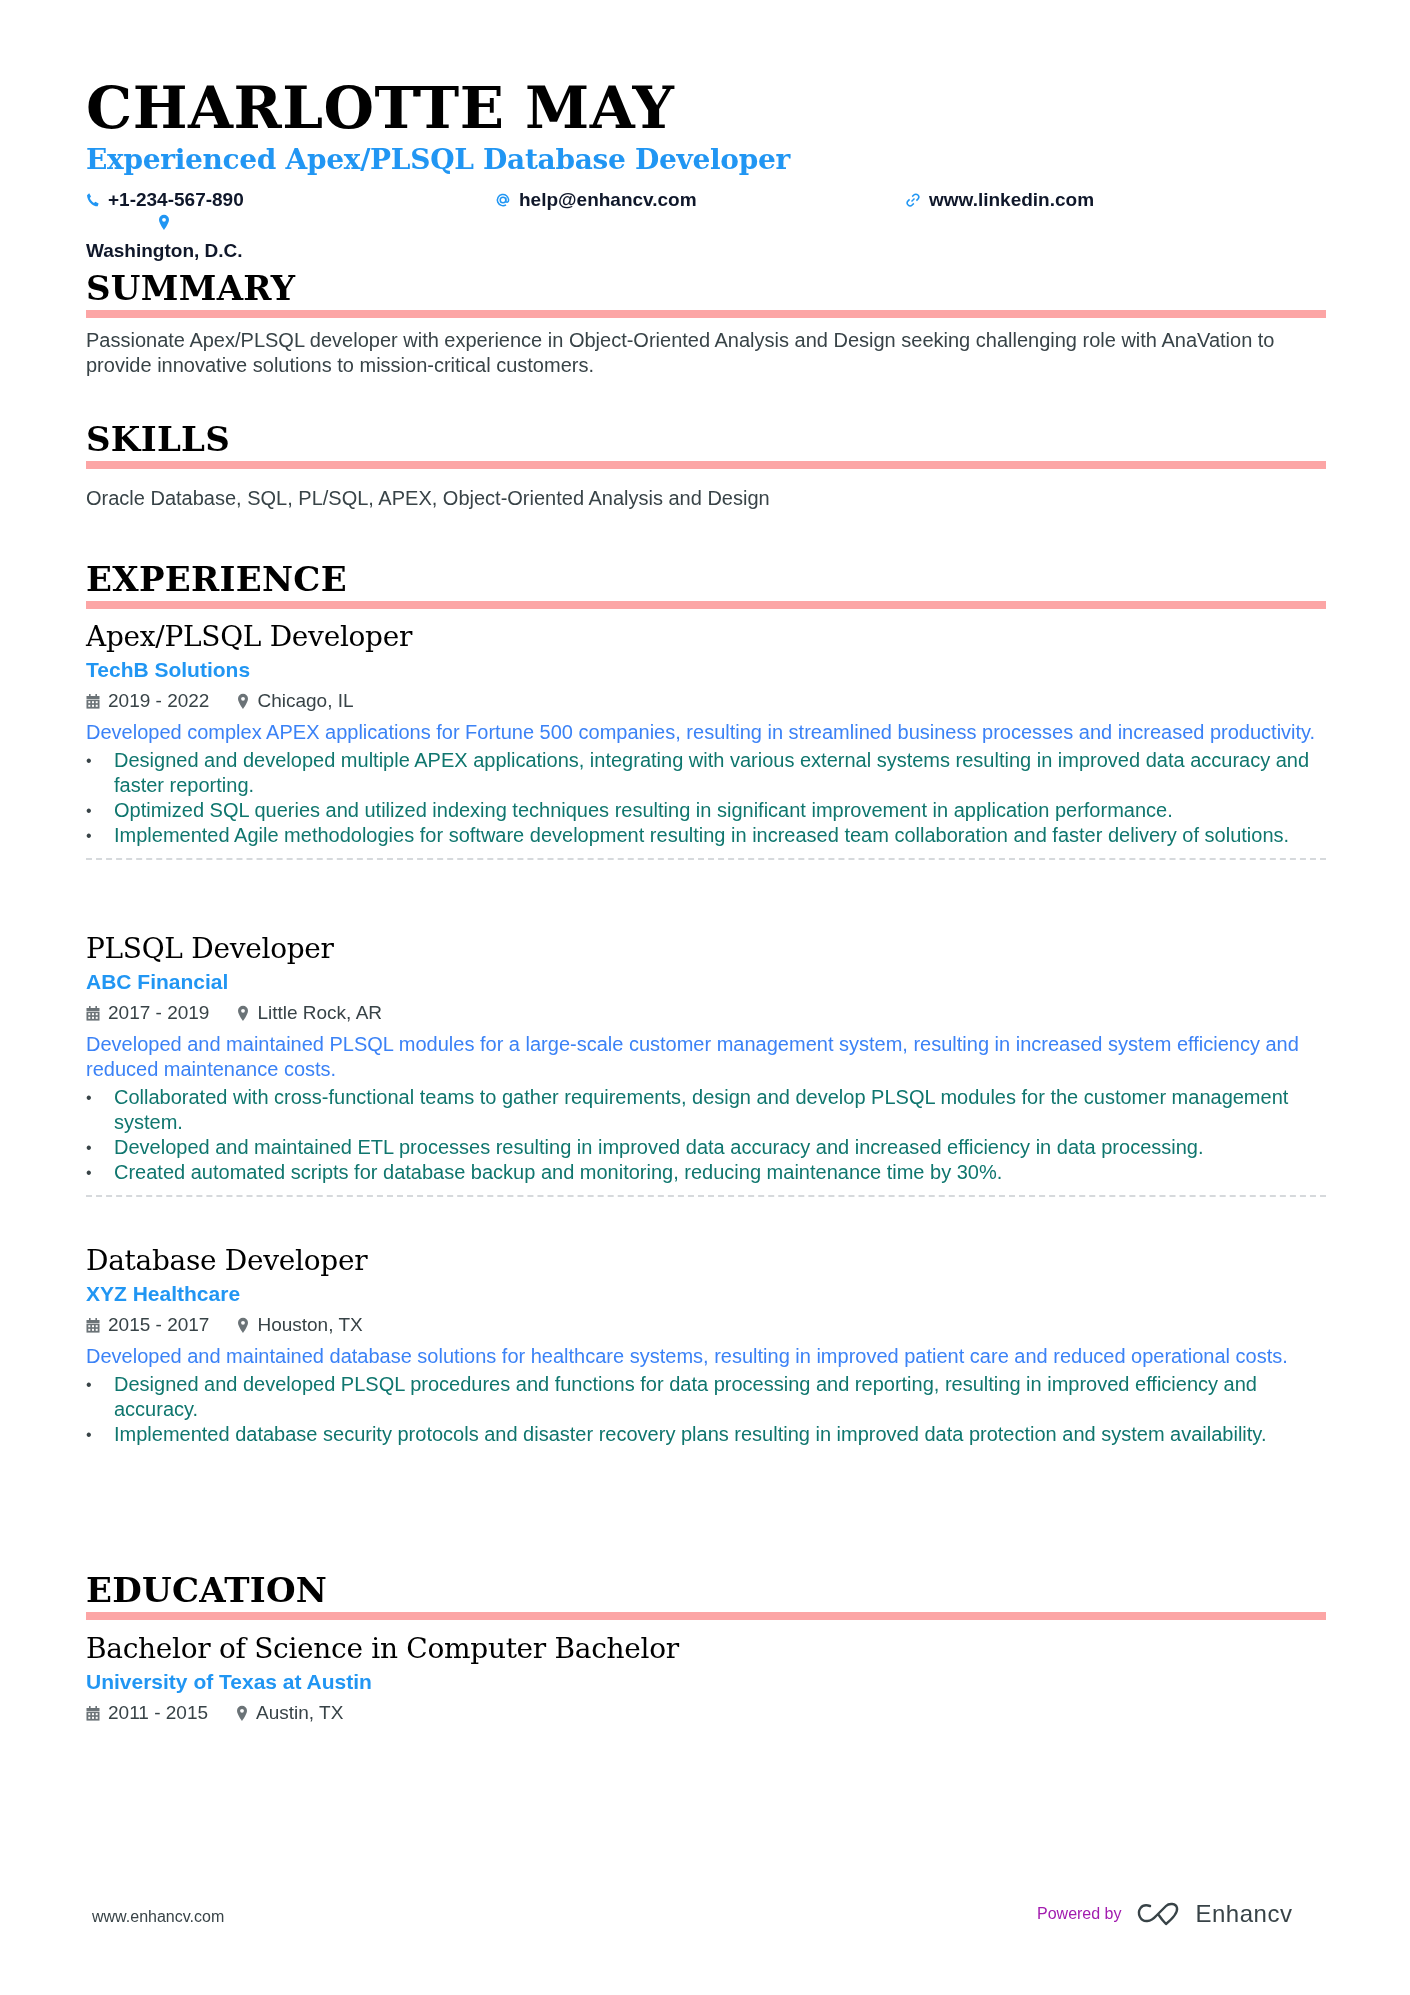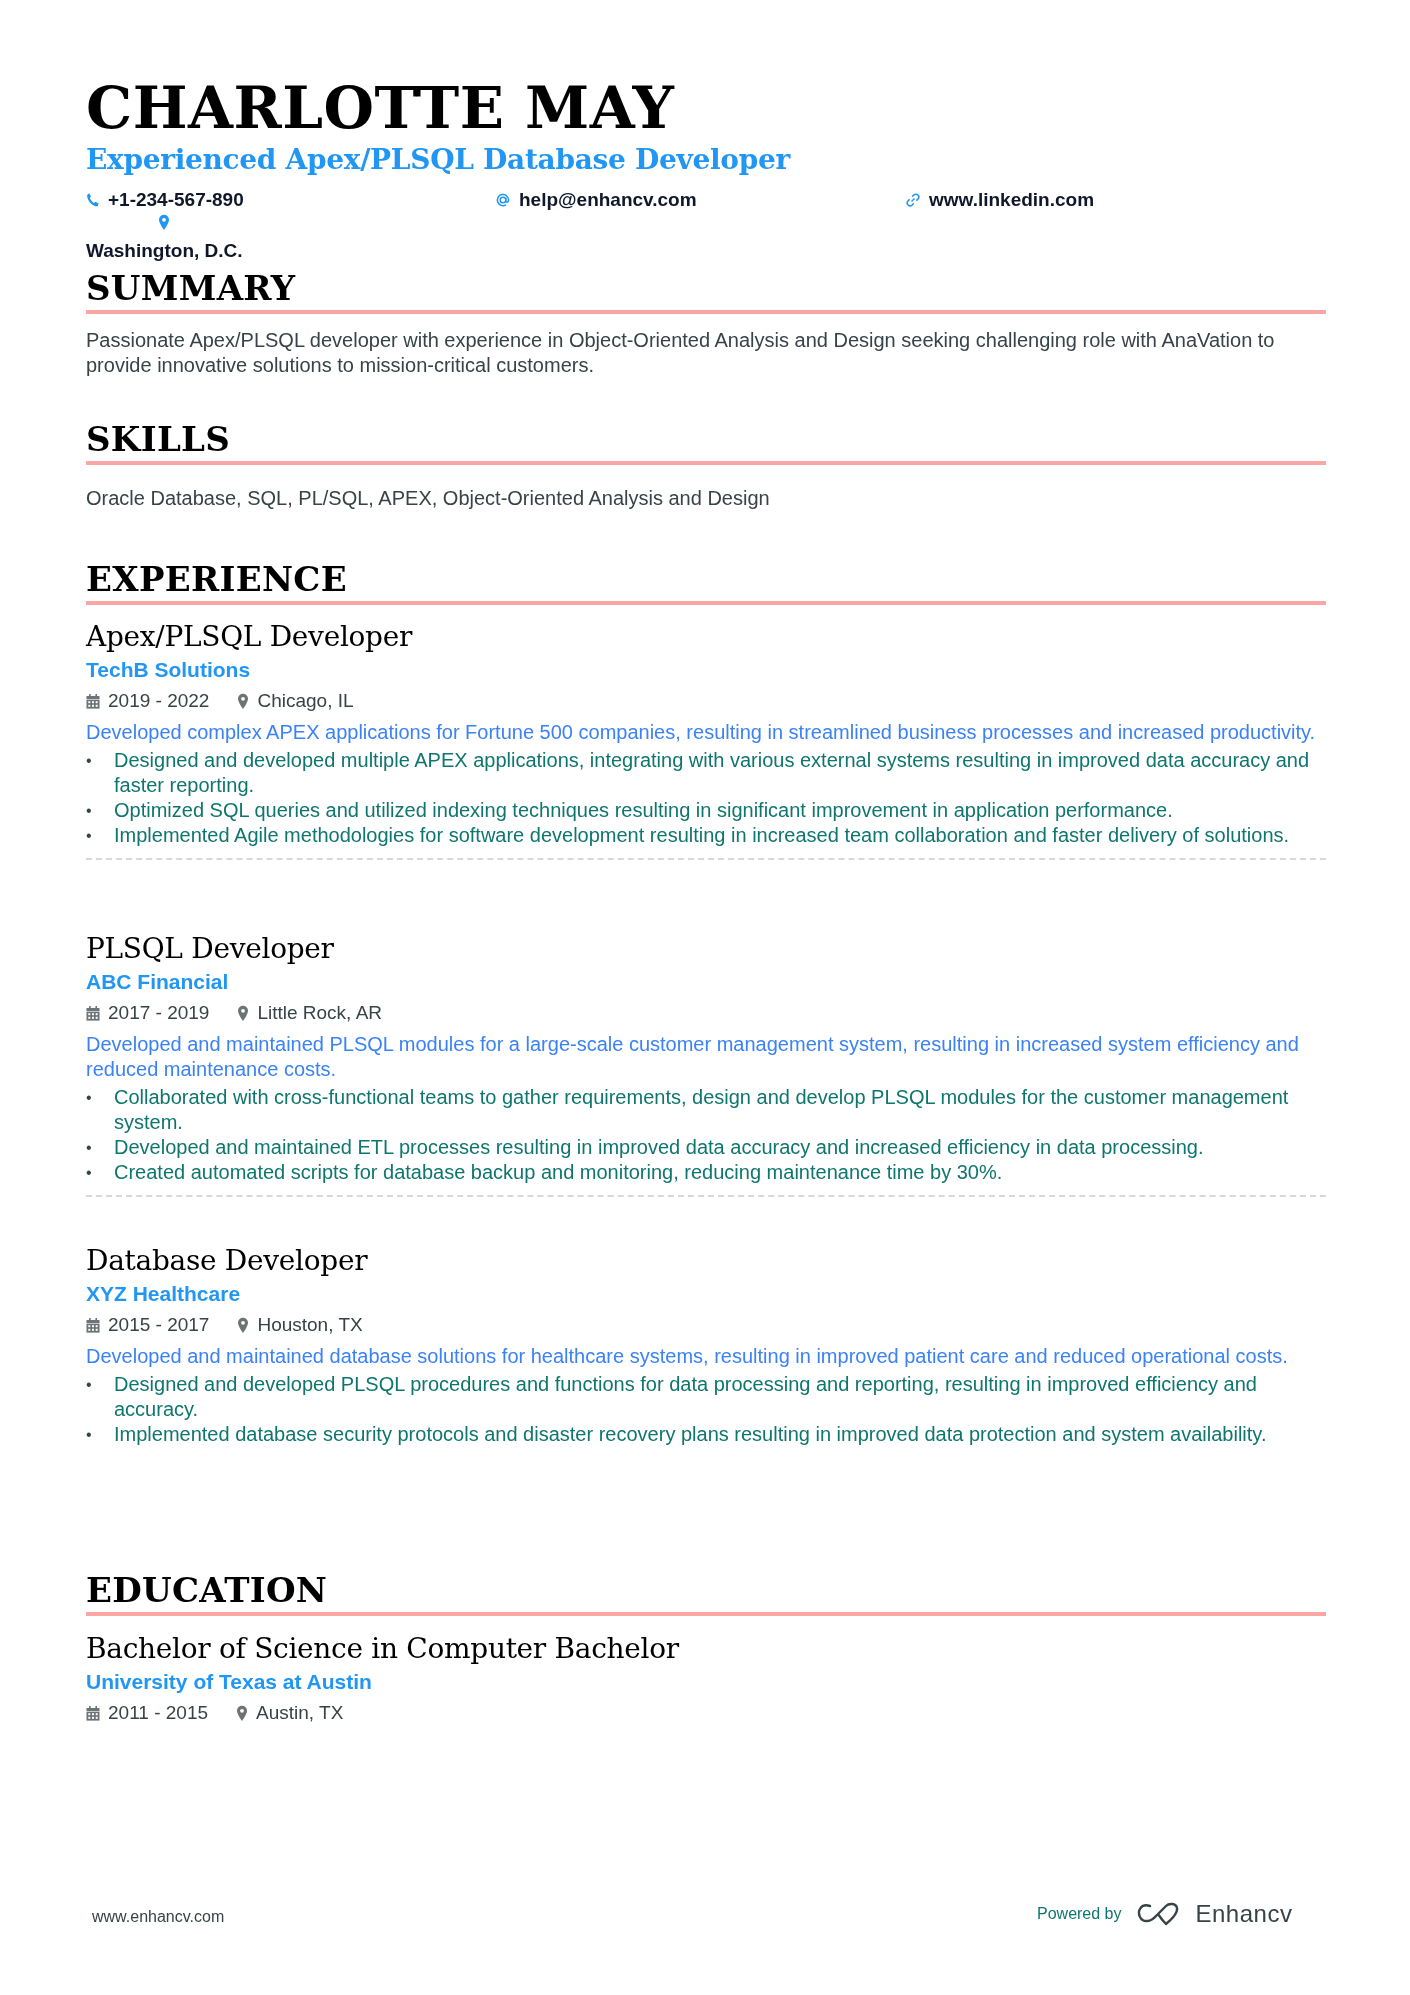--- a/index.html
+++ b/index.html
@@ -14,39 +14,39 @@
           font-family: "DejaVu Serif", "Liberation Serif", serif; font-weight: 700;
           font-size: 28px; color: #2196f3; line-height: 32px; white-space: nowrap; letter-spacing: -0.3px; }
 
   .contact { position: absolute; left: 0; font-size: 19px; font-weight: 700; color: #0f172a;
              display: flex; align-items: center; gap: 8px; white-space: nowrap; line-height: 24px; text-align: right; }
   .contact svg { flex: none; }
 
   .section-title { position: absolute; left: 0; width: 1240px; margin: 0;
           font-family: "DejaVu Serif", "Liberation Serif", serif; font-weight: 700;
           font-size: 34px; color: #000; line-height: 40px; letter-spacing: 0.3px;
-          border-bottom: 4px solid #fca5a5; padding-bottom: 2px; }
+          border-bottom: 8px solid #fca5a5; padding-bottom: 2px; }
 
   .body-text { position: absolute; left: 0; width: 1240px; font-size: 20px; line-height: 25px; color: #384347; margin: 0; }
 
   .job { position: absolute; left: 0; width: 1240px; }
   .job-title { font-family: "DejaVu Serif", "Liberation Serif", serif; font-size: 28px; color: #000;
                line-height: 34px; margin: 0; font-weight: 400; letter-spacing: -0.3px; }
   .company { font-size: 21px; font-weight: 700; color: #2196f3; line-height: 28px; margin-top: 2px; }
   .meta { display: flex; align-items: center; font-size: 19px; color: #384347; line-height: 26px; margin-top: 4px; }
   .meta .item { display: flex; align-items: center; gap: 8px; margin-right: 28px; }
   .desc { font-size: 20px; line-height: 25px; margin-top: 6px; color: #3b82f6; }
   ul.bullets { list-style: none; margin: 3px 0 0 0; padding: 0; }
   ul.bullets li { position: relative; padding-left: 28px; font-size: 20px; line-height: 25px; color: #0f766e; }
   ul.bullets li::before { content: "\2022"; position: absolute; left: 0; top: 0; font-size: 16px; color: #384347; }
   .divider { border-bottom: 2px dashed #d6d9dc; margin-top: 10px; }
 
   .footer-left { position: absolute; left: 92px; top: 1908px; font-size: 16px; color: #384347; }
   .footer-right { position: absolute; left: 1037px; top: 1900px; display: flex; align-items: center; gap: 14px; }
-  .powered { font-size: 16px; color: #0f766e; }
+  .powered { font-size: 16px; color: #a21caf; }
   .brand { font-size: 24px; color: #384347; letter-spacing: 0.5px; font-weight: 400; }
 </style>
 </head>
 <body>
 
 <div class="page">
 
   <h1 class="name">CHARLOTTE MAY</h1>
   <div class="headline">Experienced Apex/PLSQL Database Developer</div>
 

